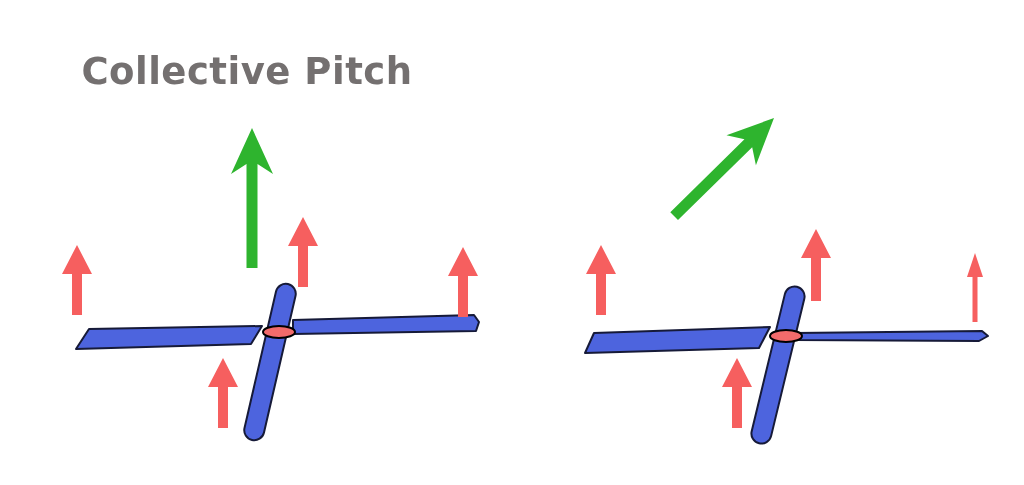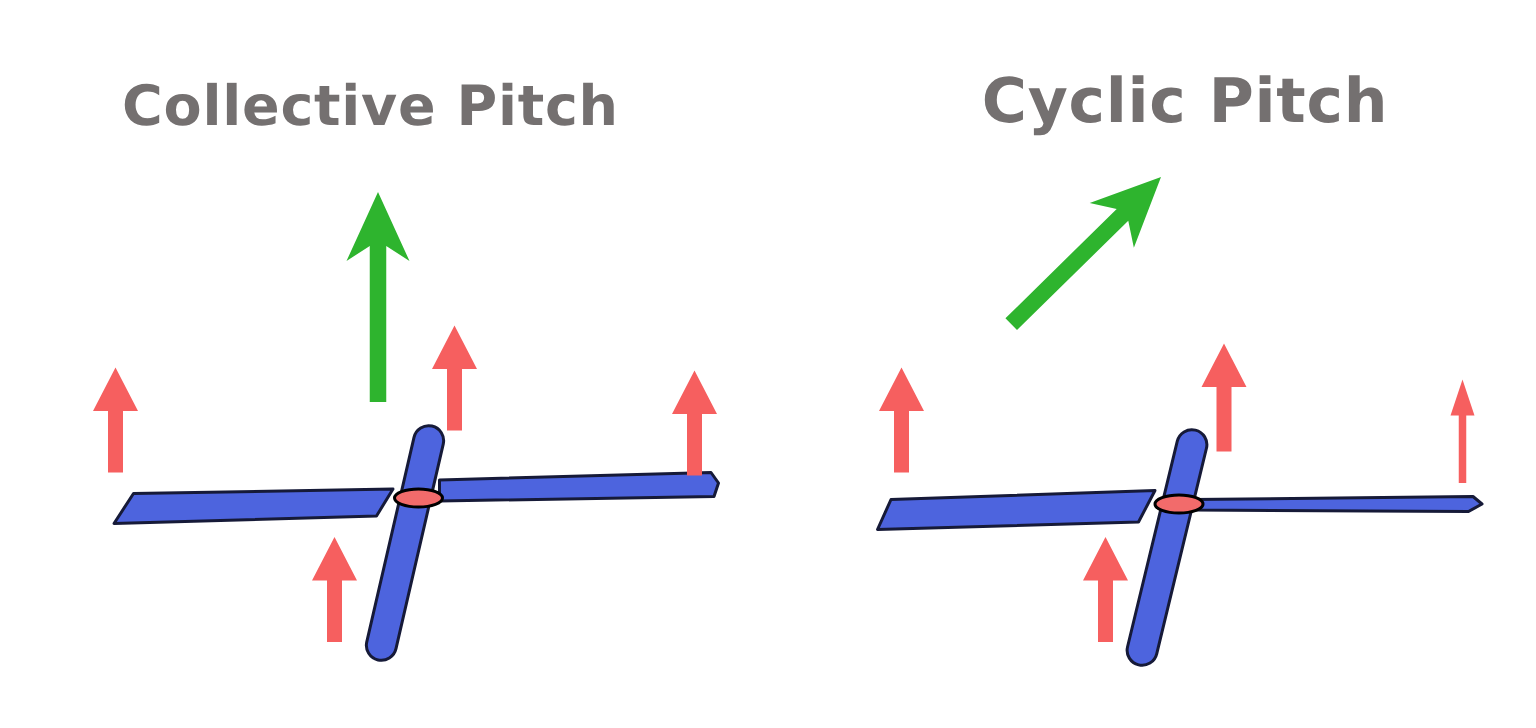--- a/index.html
+++ b/index.html
@@ -36,21 +36,20 @@
   .lift-arrow{fill:var(--lift-arrow-red);}
   .control-arrow{fill:var(--control-arrow-green);}
 </style>
 </head>
 <body>
 
 <div class="canvas">
 
   <div class="panel-title" id="title-collective">Collective Pitch</div>
 
-  <div class="panel-title" id="title-cyclic">Cyclic Pitch</div>
 
   <svg class="diagram" width="1024" height="485" viewBox="0 0 1024 485">
 
     <g>
 
       <polygon class="blade" points="76,349 89,329 262,326 251,344"></polygon>
       <polygon class="blade" points="293,320 474,315 479,322 476,331 293,334"></polygon>
 
       <g transform="translate(270,362) rotate(13)">
         <rect class="blade" x="-10" y="-80" width="20" height="160" rx="10" ry="10"></rect>

